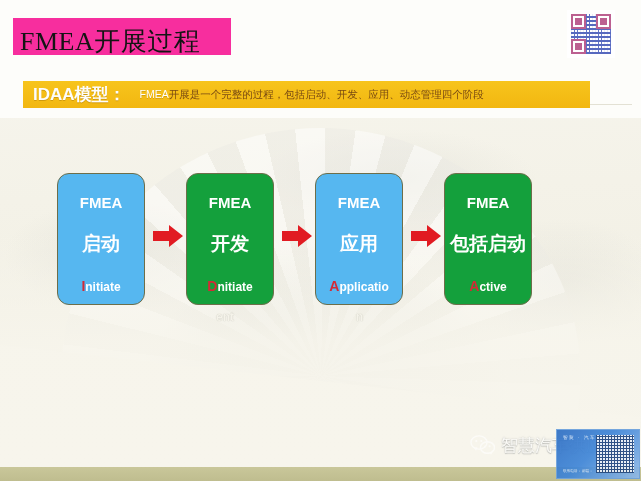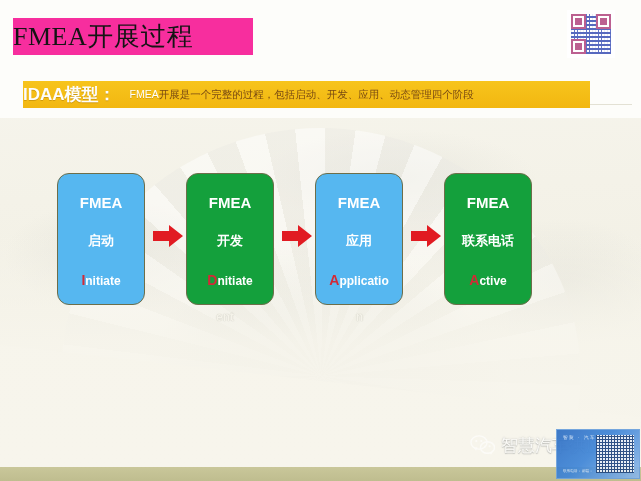--- a/index.html
+++ b/index.html
@@ -91,26 +91,26 @@
     left: 0; right: 0; bottom: 0;
     height: 14px;
     background: linear-gradient(180deg, #c9c79a 0%, #bfbd8f 100%);
   }
 
   
   .title-bar {
     position: absolute;
     left: 13px;
     top: 18px;
-    width: 240px;
+    width: 218px;
     height: 37px;
     background: #f72e9e;
     display: flex;
-    align-items: center;
-    padding-left: 0;
+    align-items: flex-end;
+    padding-left: 7px;
     box-sizing: border-box;
   }
   .title-bar .title-text {
     font-family: "Liberation Serif", "DejaVu Serif", serif;
     font-size: 26px;
     color: #141414;
     letter-spacing: .5px;
     line-height: 1;
     white-space: nowrap;
   }
@@ -118,20 +118,21 @@
   .subtitle-bar {
     position: absolute;
     left: 23px;
     top: 81px;
     width: 567px;
     height: 27px;
     background: linear-gradient(180deg, #f7c41c 0%, #f2b711 100%);
     display: flex;
     align-items: center;
     box-sizing: border-box;
+    padding-left: 10px;
   }
   .subtitle-bar .lead {
     font-size: 17px;
     font-weight: bold;
     color: #fdfdfd;
     text-shadow: 0 1px 0 rgba(140,95,0,.35);
     white-space: nowrap;
     line-height: 1;
   }
   .subtitle-bar .body {
@@ -219,21 +220,21 @@
   .node.blue { background: #56b7f0; }
   .node.green { background: #14a03c; }
   .node .l1 {
     font-size: 15px;
     font-weight: bold;
     color: #ffffff;
     line-height: 1;
     margin-bottom: 24px;
   }
   .node .l2 {
-    font-size: 13px;
+    font-size: 19px;
     font-weight: bold;
     color: #ffffff;
     line-height: 1;
     margin-bottom: 26px;
     white-space: nowrap;
   }
   .node .l3 {
     font-size: 12px;
     font-weight: bold;
     color: #ffffff;
@@ -378,21 +379,21 @@
 
     <div class="node blue" style="left:315px">
       <span class="l1">FMEA</span>
       <span class="l2">应用</span>
       <span class="l3"><span class="cap">A</span><span>pplicatio</span></span>
     </div>
     <span class="overflow-frag" style="left:356px">n</span>
 
     <div class="node green" style="left:444px">
       <span class="l1">FMEA</span>
-      <span class="l2">联系电话</span>
+      <span class="l2">包括启动</span>
       <span class="l3"><span class="cap">A</span><span>ctive</span></span>
     </div>
 
     <div class="arrow" style="left:153px">
       <svg width="30" height="22" viewBox="0 0 30 22">
           <path d="M0 6 L16 6 L16 0 L30 11 L16 22 L16 16 L0 16 Z" fill="#e11b22"></path>
         </svg>
     </div>
     <div class="arrow" style="left:282px">
       <svg width="30" height="22" viewBox="0 0 30 22">

